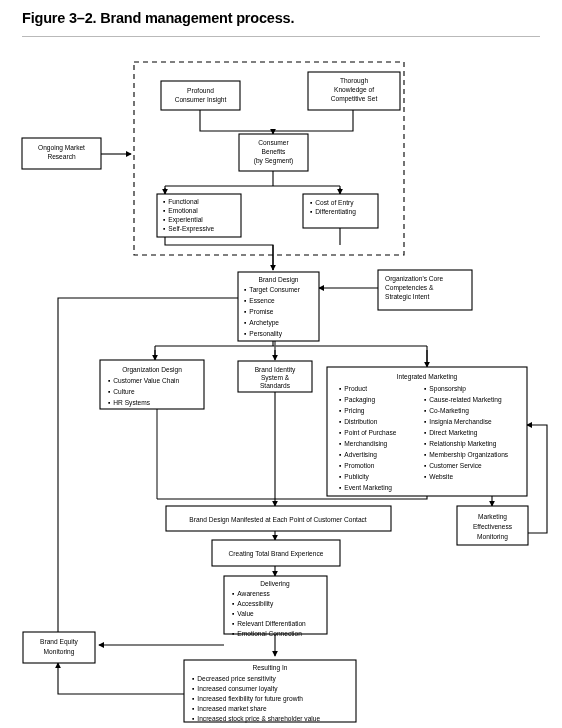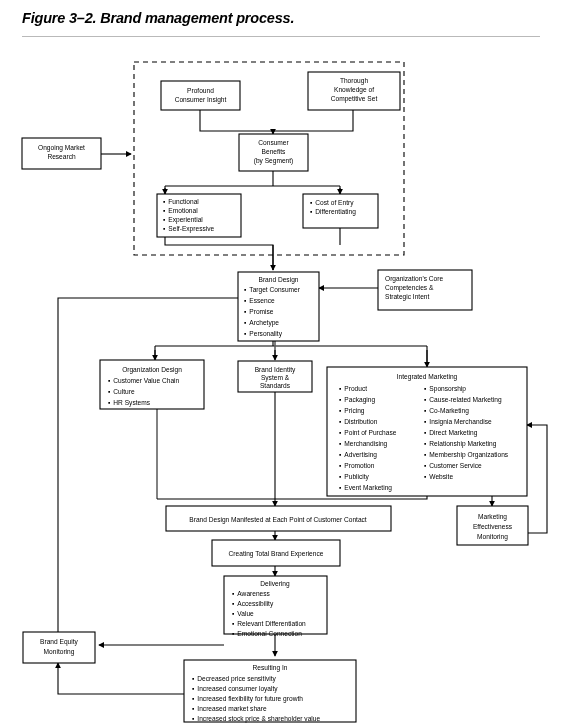--- a/index.html
+++ b/index.html
@@ -3,21 +3,21 @@
 <meta charset="utf-8">
 <style>
   html,body{margin:0;padding:0;}
   body{
     width:562px;height:728px;background:#ffffff;
     font-family:"Liberation Sans", sans-serif;
     color:#000;overflow:hidden;position:relative;
   }
   #figure-title{
     position:absolute;left:22px;top:10px;
-    font-weight:bold;font-style:italic;
+    font-weight:bold;
     font-size:14.5px;letter-spacing:-0.2px;
     white-space:nowrap;
   }
   #title-rule{
     position:absolute;left:22px;top:36px;width:518px;height:1px;
     background:#b9b9b9;
   }
   #diagram{position:absolute;left:0;top:0;width:562px;height:728px;}
   svg{display:block;}
   .bx{fill:#ffffff;stroke:#000000;stroke-width:1.1;}

